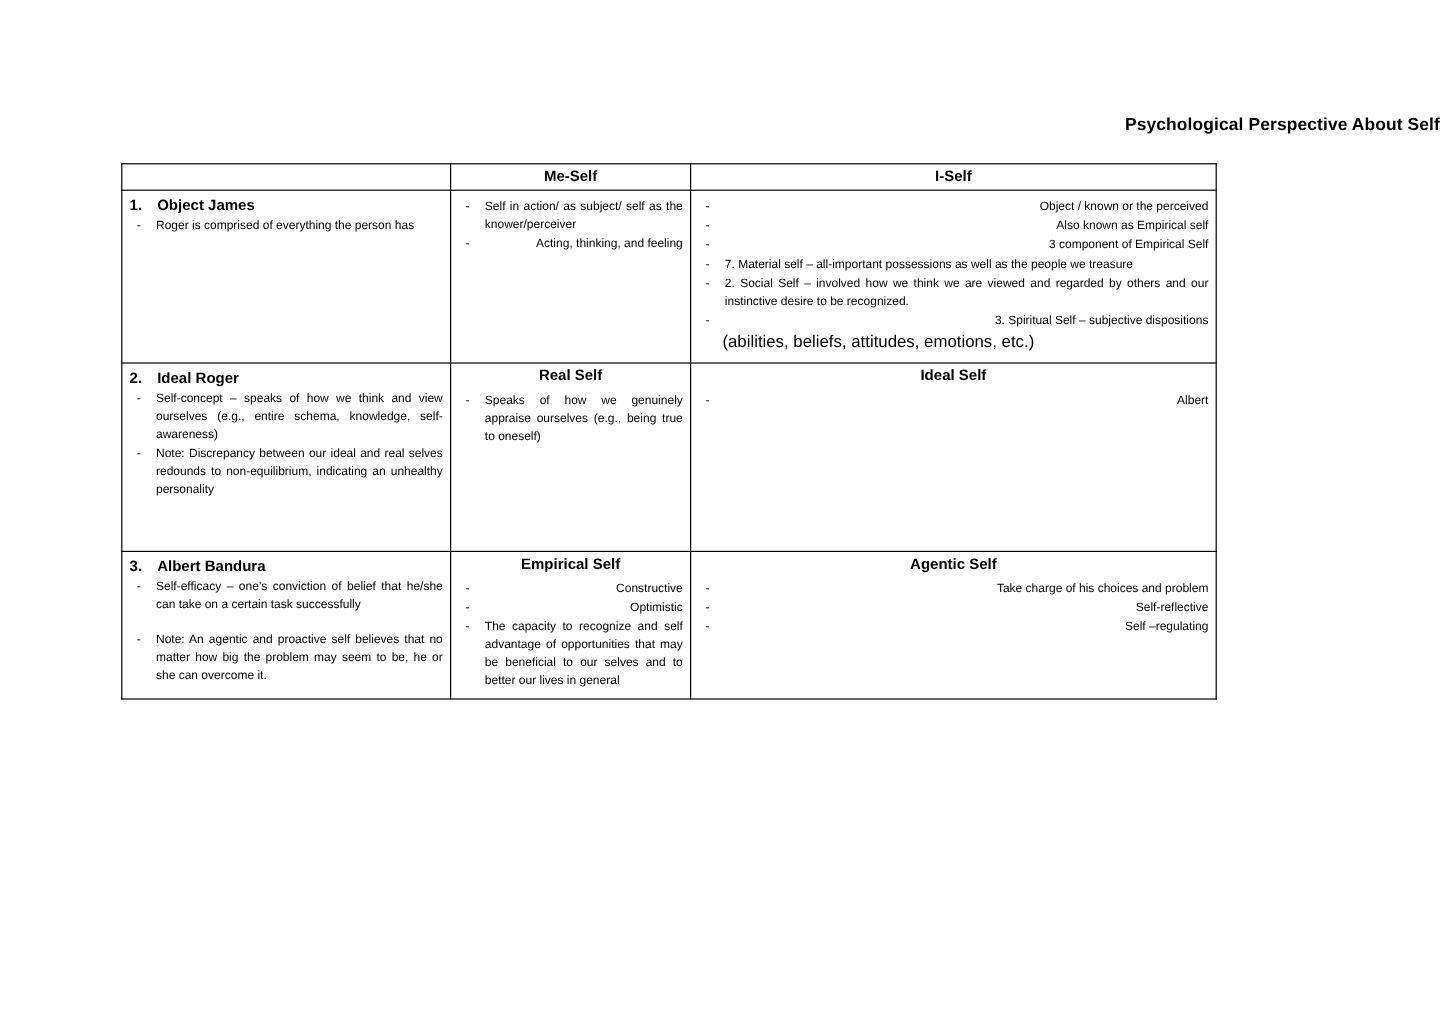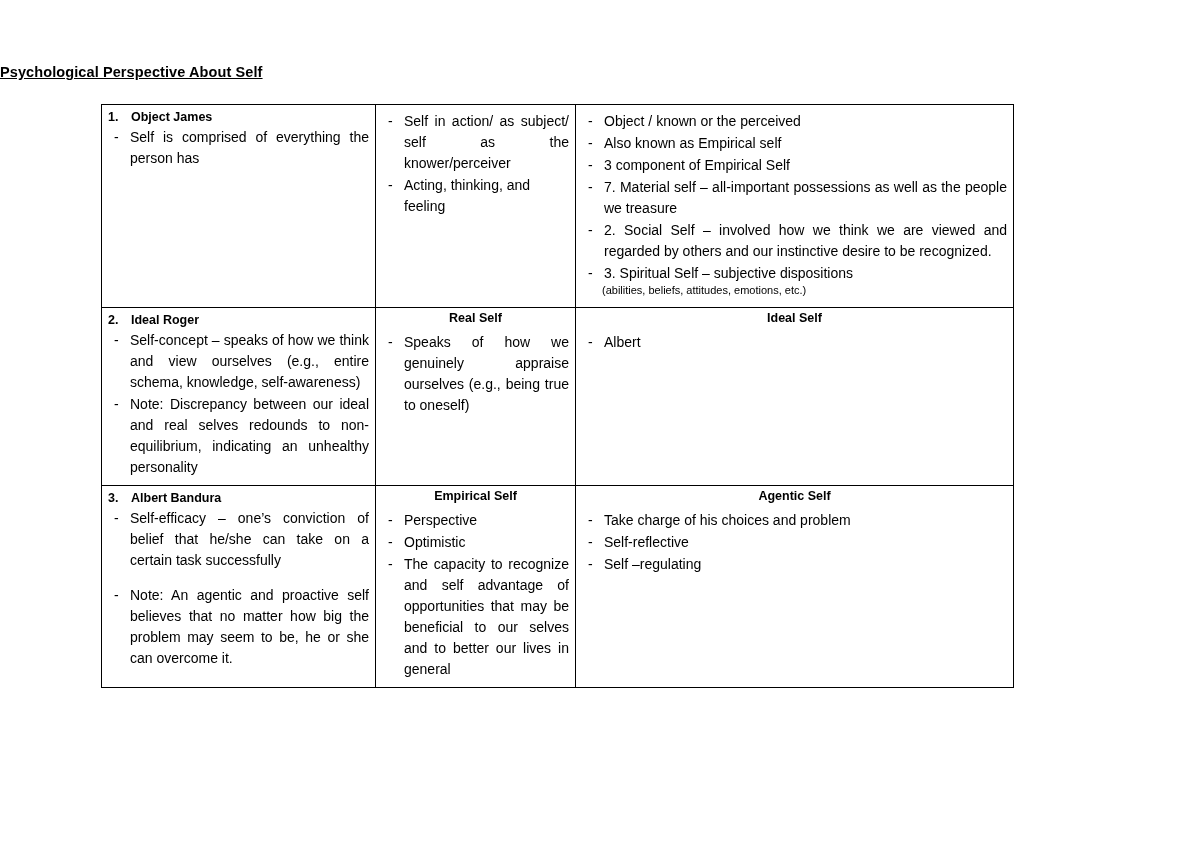--- a/index.html
+++ b/index.html
@@ -14,27 +14,26 @@
     color: #000000;
   }
   .page {
     position: relative;
     width: 1200px;
     height: 849px;
     box-sizing: border-box;
     padding: 0;
   }
   .doc-title {
-    text-align: left;
+    text-align: right;
     font-weight: bold;
     font-size: 14.5px;
-    margin-top: 64px;
+    margin-top: 96px;
     margin-bottom: 0;
     letter-spacing: 0.1px;
-    text-decoration: underline;
   }
   table.matrix {
     border-collapse: collapse;
     width: 912px;
     margin-left: 101px;
     margin-top: 24px;
     table-layout: fixed;
   }
   table.matrix td {
     border: 1px solid #000000;
@@ -58,83 +57,94 @@
     font-size: 12.5px;
     padding: 5px 6px 0 6px;
     display: flex;
     gap: 7px;
   }
   .person .num { width: 16px; flex: none; }
   ul.dash {
     list-style: none;
     margin: 3px 0 0 0;
     padding: 0 6px 6px 28px;
-    font-size: 14px;
+    font-size: 10px;
     line-height: 1.5;
   }
   ul.dash li {
     position: relative;
     margin-bottom: 1px;
     text-align: justify;
   }
   ul.dash li::before {
     content: "-";
     position: absolute;
     left: -16px;
     top: 0;
   }
-  ul.dash li.nojust { text-align: left; }
+  ul.dash li.nojust { text-align: right; }
   ul.dash li.spacer-above { margin-top: 14px; }
   b { font-weight: normal; }
   .me-list { padding-left: 28px; }
   .i-list { padding-left: 26px; }
 </style>
 </head>
 <body>
 
 <div class="page">
 
   <div class="doc-title">Psychological Perspective About Self</div>
 
   <table class="matrix">
     <colgroup>
       <col class="col-a">
       <col class="col-b">
       <col class="col-c">
     </colgroup>
     <tbody>
 
+      <tr>
+        <td>
+          <div class="hdr"></div>
+        </td>
+        <td>
+          <div class="hdr">Me-Self</div>
+        </td>
+        <td>
+          <div class="hdr">I-Self</div>
+        </td>
+      </tr>
 
       <tr>
         <td>
           <div class="person">
             <span class="num">1.</span>
             <span>Object James</span>
           </div>
           <ul class="dash">
-            <li>Self is comprised of everything the person has</li>
+            <li>Roger is comprised of everything the person has</li>
           </ul>
           <div style="height:92px"></div>
         </td>
         <td>
           <ul class="dash me-list" style="margin-top:6px">
             <li>Self in action/ as subject/ self as the knower/perceiver</li>
             <li class="nojust">Acting, thinking, and feeling</li>
           </ul>
         </td>
         <td>
           <ul class="dash i-list" style="margin-top:6px">
             <li class="nojust">Object / known or the perceived</li>
             <li class="nojust">Also known as Empirical self</li>
             <li class="nojust"><b>3 component of Empirical Self</b></li>
             <li><b>7. Material self</b> – all-important <b>possessions</b> as well as the people we treasure</li>
             <li><b>2. Social Self</b> – involved how we think we are viewed and regarded by others and our instinctive desire to be recognized.</li>
             <li class="nojust"><b>3. Spiritual Self</b> – subjective <b>dispositions</b></li>
           </ul>
-          <div style="padding:0 6px 8px 26px; font-size:11px; line-height:1.45; margin-top:-8px;">(abilities, beliefs, attitudes, emotions, etc.)</div>
+          <div style="padding:0 6px 8px 26px; font-size:14px; line-height:1.45; margin-top:-8px;">(abilities, beliefs, attitudes, emotions, etc.)</div>
         </td>
       </tr>
 
       <tr>
         <td>
           <div class="person">
             <span class="num">2.</span>
             <span>Ideal Roger</span>
           </div>
           <ul class="dash">
@@ -164,21 +174,21 @@
             <span>Albert Bandura</span>
           </div>
           <ul class="dash">
             <li>Self-efficacy – one’s conviction of belief that he/she can take on a certain task successfully</li>
             <li class="spacer-above"><b>Note:</b> An agentic and proactive self believes that no matter how big the problem may seem to be, he or she can overcome it.</li>
           </ul>
         </td>
         <td>
           <div class="hdr">Empirical Self</div>
           <ul class="dash me-list">
-            <li class="nojust">Perspective</li>
+            <li class="nojust">Constructive</li>
             <li class="nojust">Optimistic</li>
             <li>The capacity to <b>recognize</b> and <b>self advantage</b> of opportunities that may be beneficial to our selves and to better our lives in general</li>
           </ul>
         </td>
         <td>
           <div class="hdr">Agentic Self</div>
           <ul class="dash i-list">
             <li class="nojust">Take charge of his choices and problem</li>
             <li class="nojust">Self-reflective</li>
             <li class="nojust">Self –regulating</li>

